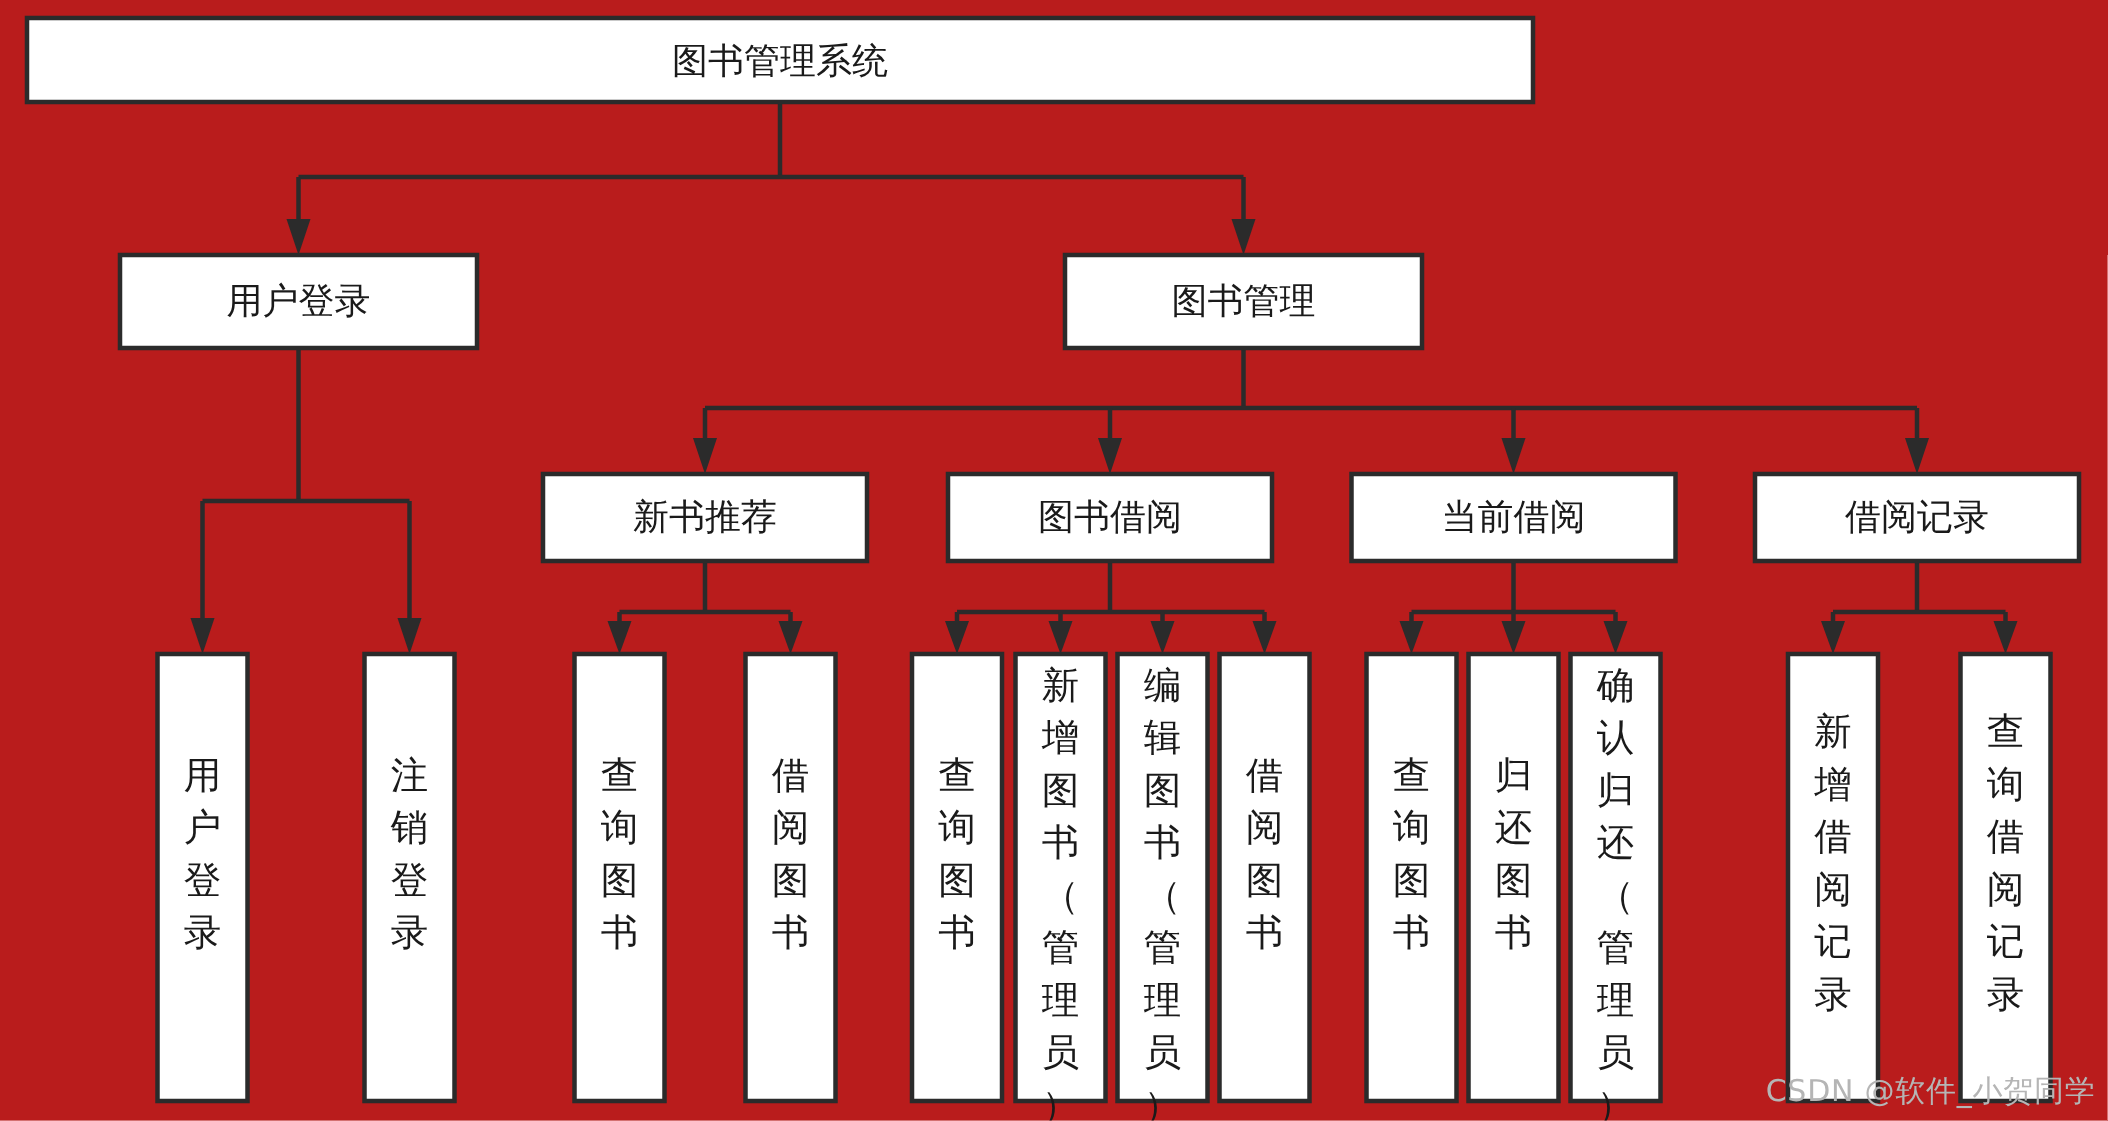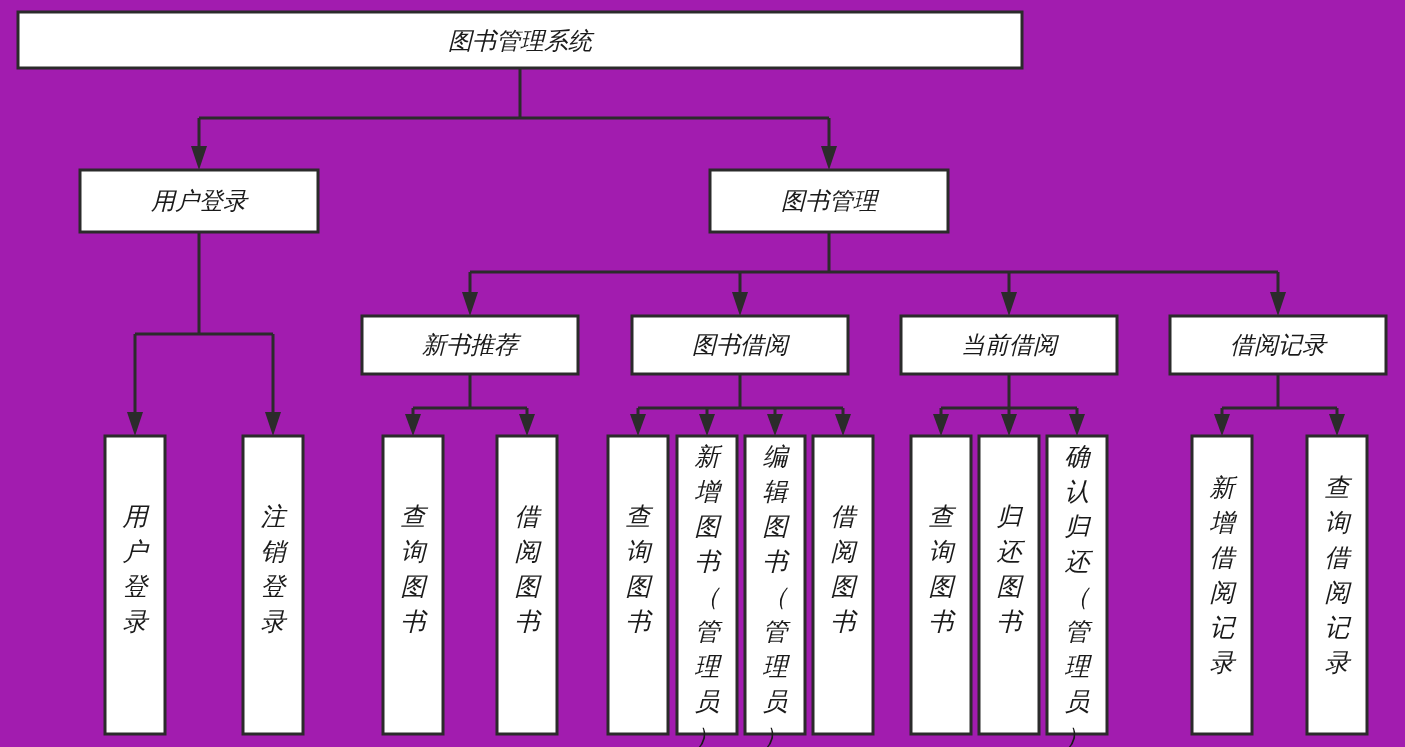--- a/index.html
+++ b/index.html
@@ -11,22 +11,21 @@
   body {
     font-family: "DejaVu Sans", "Liberation Sans", sans-serif;
     width: 1405px;
     height: 747px;
     overflow: hidden;
   }
   #diagram-root {
     position: relative;
     width: 1405px;
     height: 747px;
-    background: #a21caf;
-    font-style: italic;
+    background: #b91c1c;
   }
   svg#tree-canvas {
     position: absolute;
     left: 0;
     top: 0;
     width: 1405px;
     height: 747px;
     display: block;
   }
   .node-rect {
@@ -224,13 +223,14 @@
       <rect class="node-rect" x="1192" y="436" width="60" height="298"></rect>
       <text class="node-label-v" x="1222" y="496"><tspan x="1222" dy="0">新</tspan><tspan x="1222" dy="35">增</tspan><tspan x="1222" dy="35">借</tspan><tspan x="1222" dy="35">阅</tspan><tspan x="1222" dy="35">记</tspan><tspan x="1222" dy="35">录</tspan></text>
     </g>
     <g>
       <rect class="node-rect" x="1307" y="436" width="60" height="298"></rect>
       <text class="node-label-v" x="1337" y="496"><tspan x="1337" dy="0">查</tspan><tspan x="1337" dy="35">询</tspan><tspan x="1337" dy="35">借</tspan><tspan x="1337" dy="35">阅</tspan><tspan x="1337" dy="35">记</tspan><tspan x="1337" dy="35">录</tspan></text>
     </g>
 
   </svg>
 
+  <div class="watermark-text">CSDN @软件_小贺同学</div>
 </div>
 
 </body></html>

